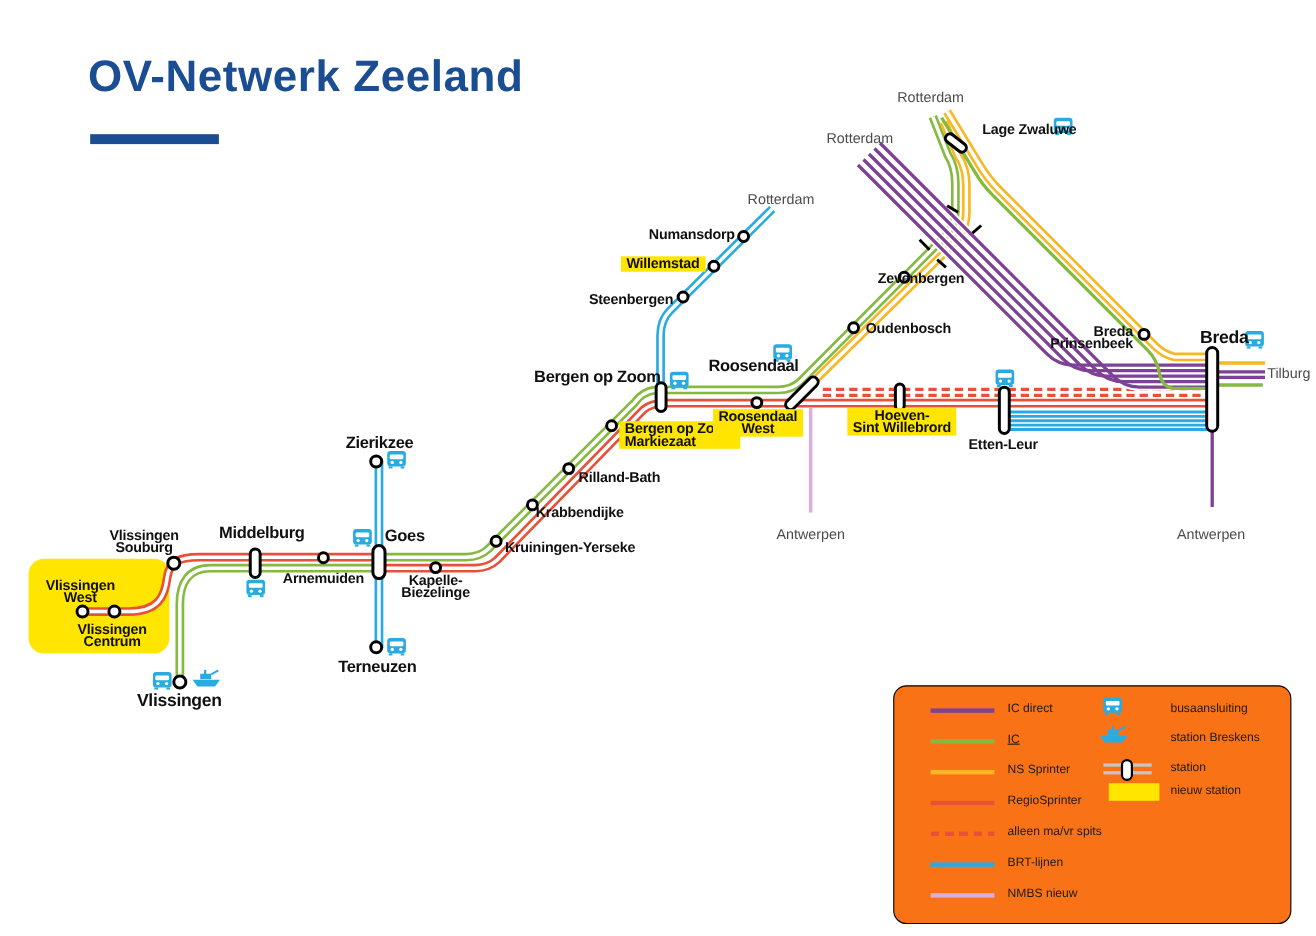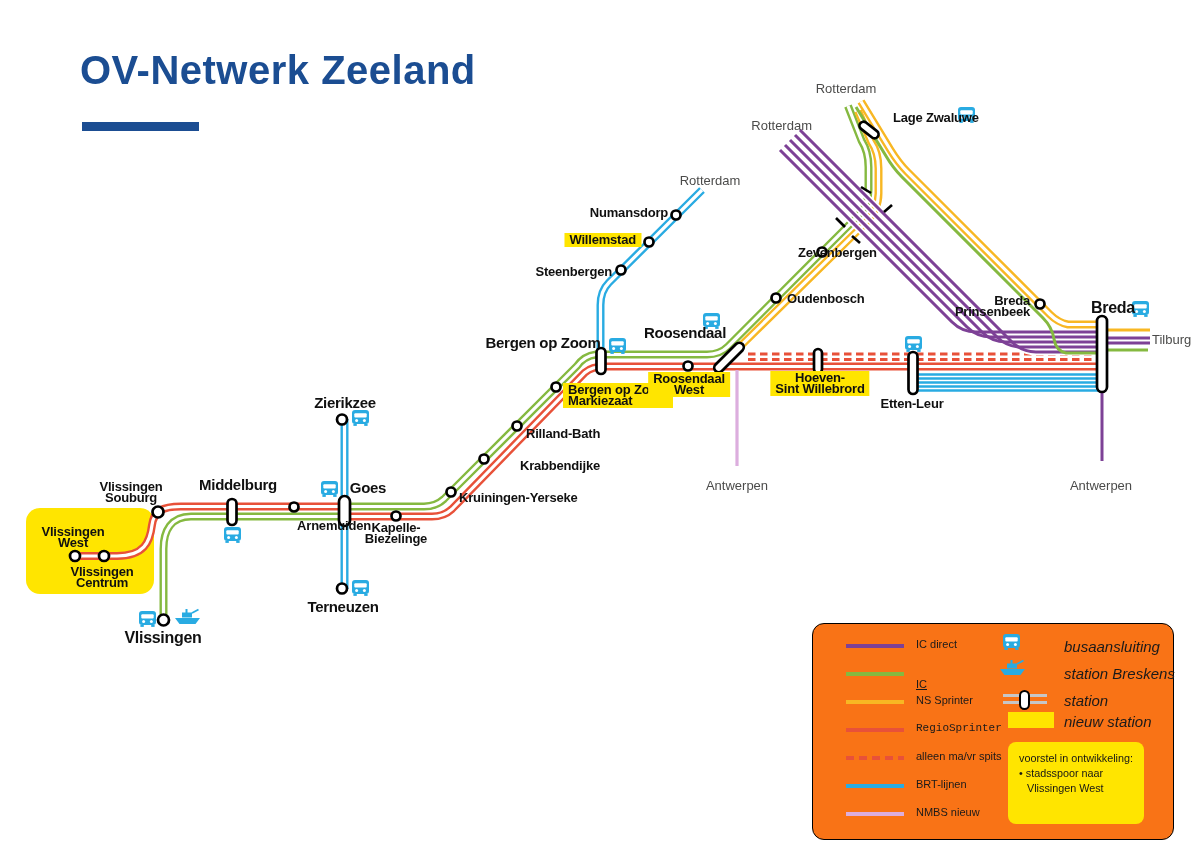--- a/index.html
+++ b/index.html
@@ -12,21 +12,21 @@
   .lbl.c{transform:translateX(-50%);text-align:center;}
   .lbl.r{transform:translateX(-100%);text-align:right;}
   .lbl.lg{font-size:15px;line-height:15px;letter-spacing:-.3px;}
   .lbl.xl{font-size:16px;line-height:16px;letter-spacing:-.3px;}
   .lbl.city{font-weight:normal;color:#4b4b4a;letter-spacing:0;}
   .lbl.ybox{background:#ffe500;padding:1px 5px 2px 5px;}
   
   .legend{position:absolute;left:812px;top:623px;width:360px;height:215px;border:1.6px solid #000;border-radius:12px;background:#f97316;}
   .legend .sw{position:absolute;left:33px;width:58px;height:3.5px;}
   .legend .ltext{position:absolute;left:103px;font-size:11px;color:#1a1a1a;white-space:nowrap;}
-  .legend .rtext{position:absolute;left:251px;font-size:15px;color:#1a1a1a;white-space:nowrap;font-style:italic;}
+  .legend .rtext{position:absolute;left:251px;font-size:11px;color:#1a1a1a;white-space:nowrap;}
   .sw-dashed{background:repeating-linear-gradient(90deg,#e85139 0 8px,rgba(0,0,0,0) 8px 13px) !important;height:3.5px;}
   .statgroup{position:absolute;left:190px;top:68px;width:44px;height:16px;}
   .statgroup .bar{position:absolute;left:0;width:44px;height:2.6px;background:#c6c6c6;}
   .statgroup .pill{position:absolute;left:16px;top:-2px;width:7px;height:16px;background:#fff;border:2.6px solid #000;border-radius:6px;}
   .nieuwsw{position:absolute;left:195px;top:88px;width:46px;height:16px;background:#ffe500;}
   .notebox{position:absolute;left:195px;top:118px;width:136px;height:82px;background:#ffe500;border-radius:8px;}
   .notebox div{position:absolute;left:11px;font-size:10.8px;color:#161616;white-space:nowrap;}
 </style>
 </head>
 <body>
@@ -193,30 +193,30 @@
   <div class="lbl c" style="left:102px;top:566px;">
     <div>Vlissingen</div>
       <div>Centrum</div>
   </div>
   <div class="lbl c" style="left:131px;top:481px;">
     <div>Vlissingen</div>
       <div>Souburg</div>
   </div>
   <div class="lbl c xl" style="left:163px;top:630px;">Vlissingen</div>
   <div class="lbl c lg" style="left:238px;top:477px;">Middelburg</div>
-  <div class="lbl c" style="left:294px;top:520px;margin-left:40px;">Arnemuiden</div>
+  <div class="lbl c" style="left:294px;top:520px;">Arnemuiden</div>
   <div class="lbl c lg" style="left:368px;top:480px;">Goes</div>
   <div class="lbl c lg" style="left:345px;top:395px;">Zierikzee</div>
   <div class="lbl c lg" style="left:343px;top:599px;">Terneuzen</div>
   <div class="lbl c" style="left:396px;top:522px;">
     <div>Kapelle-</div>
       <div>Biezelinge</div>
   </div>
   <div class="lbl" style="left:459px;top:492px;">Kruiningen-Yerseke</div>
-  <div class="lbl" style="left:520px;top:460px;">Krabbendijke</div>
+  <div class="lbl" style="left:487px;top:460px;">Krabbendijke</div>
   <div class="lbl" style="left:526px;top:428px;text-align:center;">Rilland-Bath</div>
   <div class="lbl ybox" style="left:563px;top:383px;">
     <div>Bergen op Zoom</div>
       <div>Markiezaat</div>
   </div>
   <div class="lbl c lg" style="left:543px;top:335px;">Bergen op Zoom</div>
   <div class="lbl r" style="left:612px;top:266px;">Steenbergen</div>
   <div class="lbl r ybox" style="left:641px;top:233px;">Willemstad</div>
   <div class="lbl r" style="left:668px;top:207px;">Numansdorp</div>
   <div class="lbl c city" style="left:710px;top:175px;">Rotterdam</div>
@@ -241,25 +241,25 @@
       <div>Prinsenbeek</div>
   </div>
   <div class="lbl xl" style="left:1091px;top:300px;">Breda</div>
   <div class="lbl city" style="left:1152px;top:334px;">Tilburg</div>
   <div class="lbl c city" style="left:1101px;top:480px;">Antwerpen</div>
 
   <div class="legend">
     <div class="sw" style="top:20px;background:#7d4196;"></div>
     <div class="ltext" style="top:14px;">IC direct</div>
     <div class="sw" style="top:48px;background:#85b940;"></div>
-    <div class="ltext" style="top:54px;text-decoration:underline;">IC</div>
+    <div class="ltext" style="top:42px;text-decoration:underline;">IC</div>
     <div class="sw" style="top:76px;background:#f8b723;"></div>
     <div class="ltext" style="top:70px;">NS Sprinter</div>
     <div class="sw" style="top:104px;background:#e85139;"></div>
-    <div class="ltext" style="top:98px;font-family:Liberation Mono, monospace;">RegioSprinter</div>
+    <div class="ltext" style="top:98px;">RegioSprinter</div>
     <div class="sw sw-dashed" style="top:132px;"></div>
     <div class="ltext" style="top:126px;">alleen ma/vr spits</div>
     <div class="sw" style="top:160px;background:#29abe2;"></div>
     <div class="ltext" style="top:154px;">BRT-lijnen</div>
     <div class="sw" style="top:188px;background:#dcaede;"></div>
     <div class="ltext" style="top:182px;">NMBS nieuw</div>
 
     <svg width="30" height="22" style="position:absolute;left:188px;top:8px;">
       <use href="#bus" x="2" y="2"></use>
     </svg>
@@ -270,20 +270,15 @@
     <div class="rtext" style="top:41px;">station Breskens</div>
     <div class="statgroup">
       <div class="bar" style="top:2px;"></div>
       <div class="bar" style="top:9px;"></div>
       <div class="pill"></div>
     </div>
     <div class="rtext" style="top:68px;">station</div>
     <div class="nieuwsw"></div>
     <div class="rtext" style="top:89px;">nieuw station</div>
 
-    <div class="notebox">
-      <div style="top:10px;">voorstel in ontwikkeling:</div>
-      <div style="top:25px;">• stadsspoor naar</div>
-      <div style="top:40px;left:19px;">Vlissingen West</div>
-    </div>
   </div>
 
 </div>
 
 </body></html>

